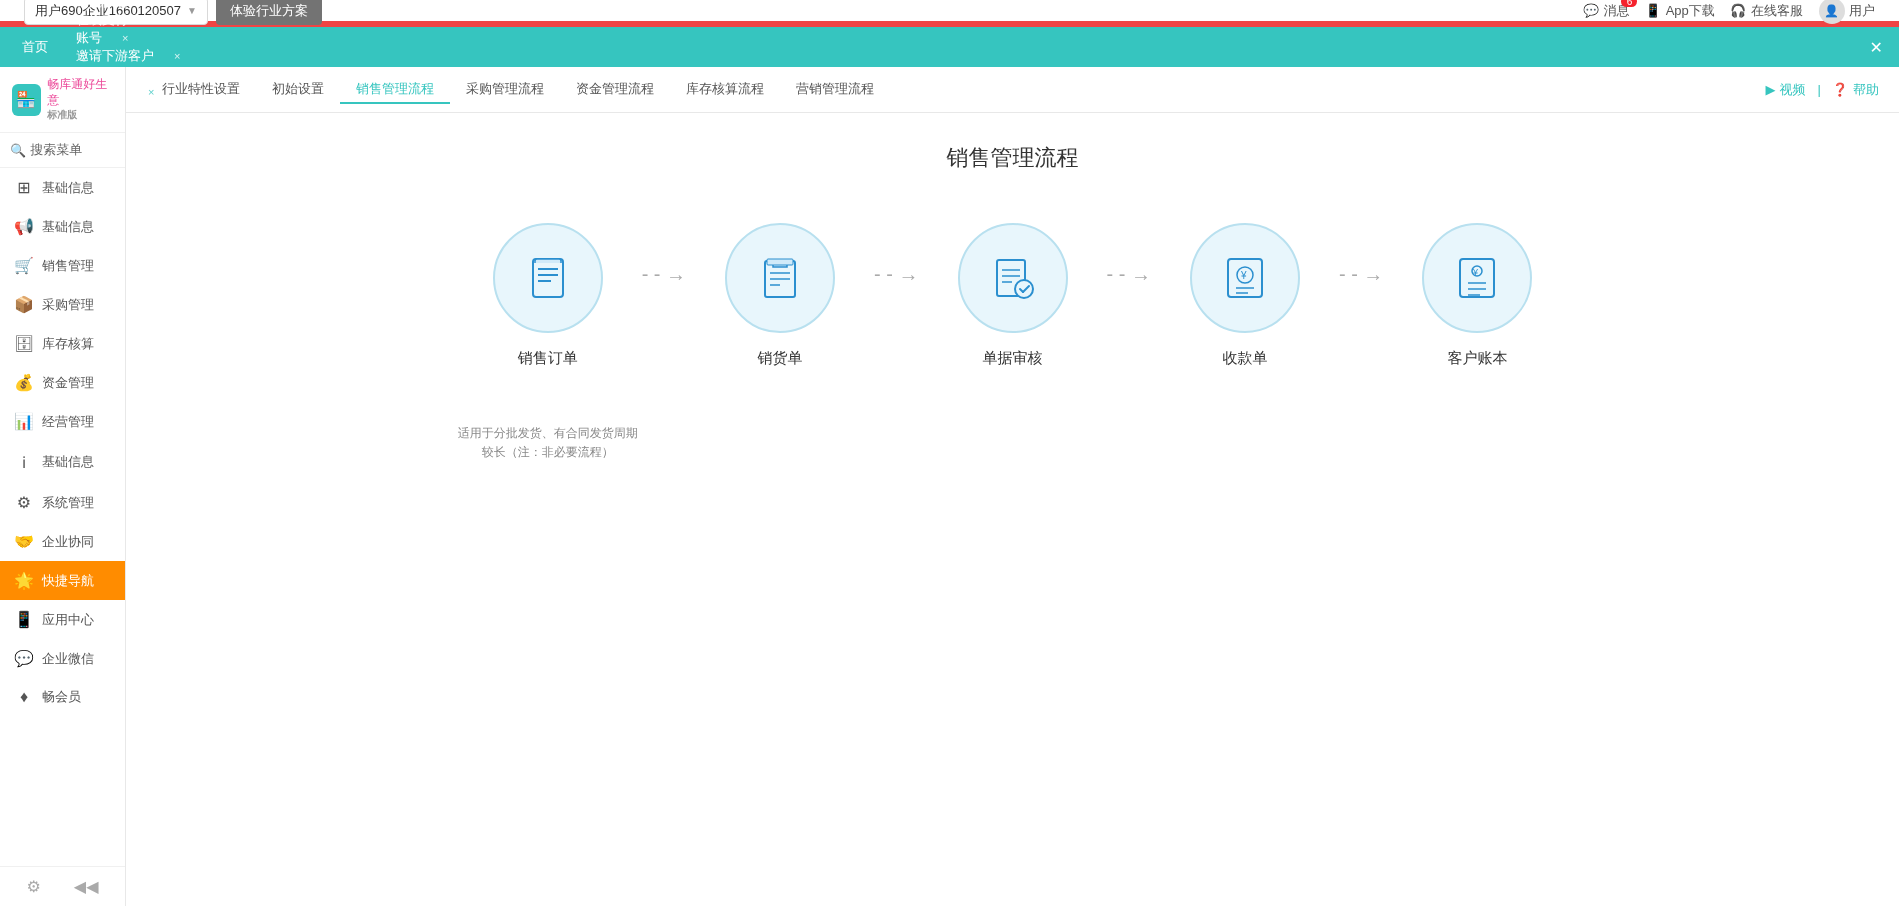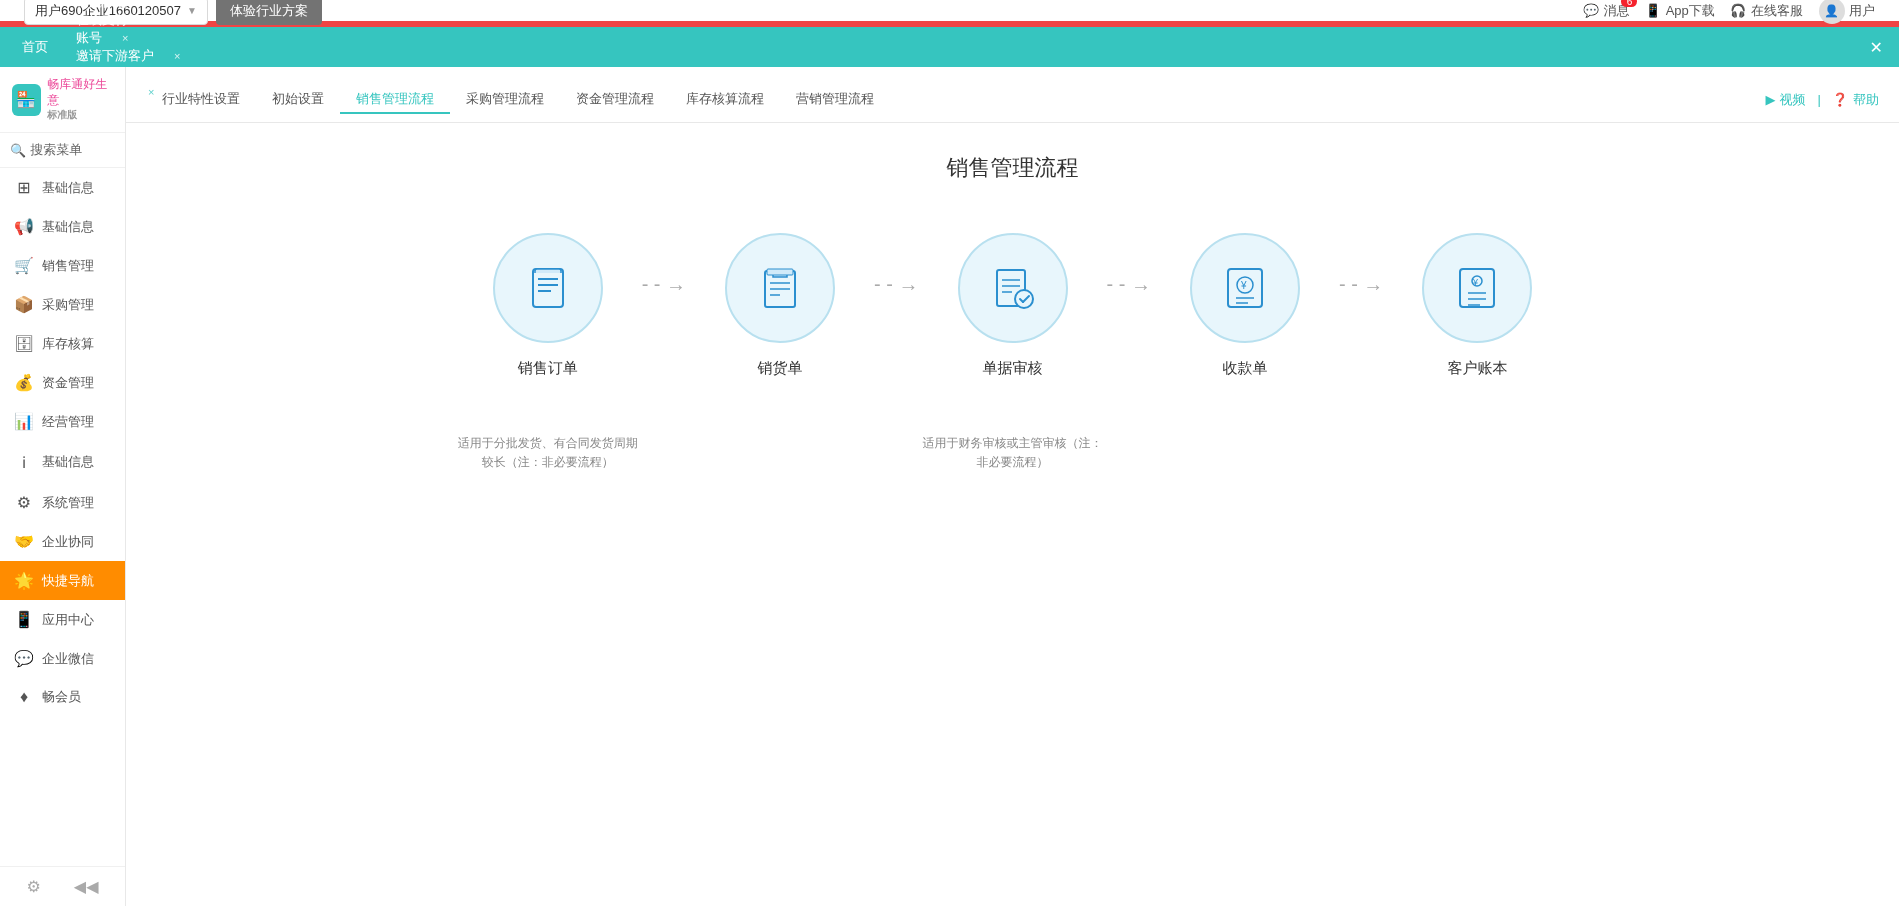--- a/index.html
+++ b/index.html
@@ -74,21 +74,21 @@
       padding: 10px; border-top: 1px solid #f0f0f0;
     }
     .sidebar-footer .sf-icon { font-size: 16px; color: #aaa; cursor: pointer; }
 
     
     .content-area { flex: 1; display: flex; flex-direction: column; overflow: hidden; background: #fff; }
 
     
     .sub-tabs {
       display: flex; align-items: center; padding: 8px 20px; border-bottom: 1px solid #e8e8e8;
-      height: 46px; flex-shrink: 0; justify-content: space-between; margin-top: 10px;
+      height: 46px; flex-shrink: 0; justify-content: space-between;
     }
     .sub-tabs-left { display: flex; height: 100%; }
     .sub-tab {
       display: flex; align-items: center; height: 100%; padding: 0 16px;
       color: #555; font-size: 13px; cursor: pointer; border-bottom: 2px solid transparent;
       transition: color 0.15s;
     }
     .sub-tab.active { color: #36c5bf; border-bottom-color: #36c5bf; font-weight: 500; }
     .sub-tabs-right { display: flex; align-items: center; gap: 12px; color: #36c5bf; font-size: 13px; }
     .sub-tabs-right .help-item { display: flex; align-items: center; gap: 4px; cursor: pointer; }
@@ -339,21 +339,20 @@
     <rect x="9" y="7" width="28" height="36" rx="2" stroke="#2b8fcf" stroke-width="2" fill="none"></rect>
     <line x1="14" y1="17" x2="32" y2="17" stroke="#2b8fcf" stroke-width="1.5"></line>
     <line x1="14" y1="23" x2="32" y2="23" stroke="#2b8fcf" stroke-width="1.5"></line>
     <line x1="14" y1="29" x2="24" y2="29" stroke="#2b8fcf" stroke-width="1.5"></line>
     <circle cx="36" cy="36" r="9" stroke="#2b8fcf" stroke-width="2" fill="#e8f6fc"></circle>
     <line x1="32" y1="36" x2="35" y2="39" stroke="#2b8fcf" stroke-width="2" stroke-linecap="round"></line>
     <line x1="35" y1="39" x2="41" y2="33" stroke="#2b8fcf" stroke-width="2" stroke-linecap="round"></line>
   </svg>
             </div>
             <div class="flow-label">单据审核</div>
-            <div class="flow-desc">适用于财务审核或主管审核（注：非必要流程）</div>
           </div>
           <div class="flow-arrow">
             <span>- - →</span>
           </div>
           <div class="flow-item">
             <div class="flow-circle">
               <svg viewBox="0 0 50 50" fill="none" xmlns="http://www.w3.org/2000/svg">
     <rect x="8" y="6" width="34" height="38" rx="3" stroke="#2b8fcf" stroke-width="2" fill="none"></rect>
     <circle cx="25" cy="22" r="8" stroke="#2b8fcf" stroke-width="1.5" fill="none"></circle>
     <text x="21" y="26" font-size="10" fill="#2b8fcf" font-family="sans-serif">¥</text>

